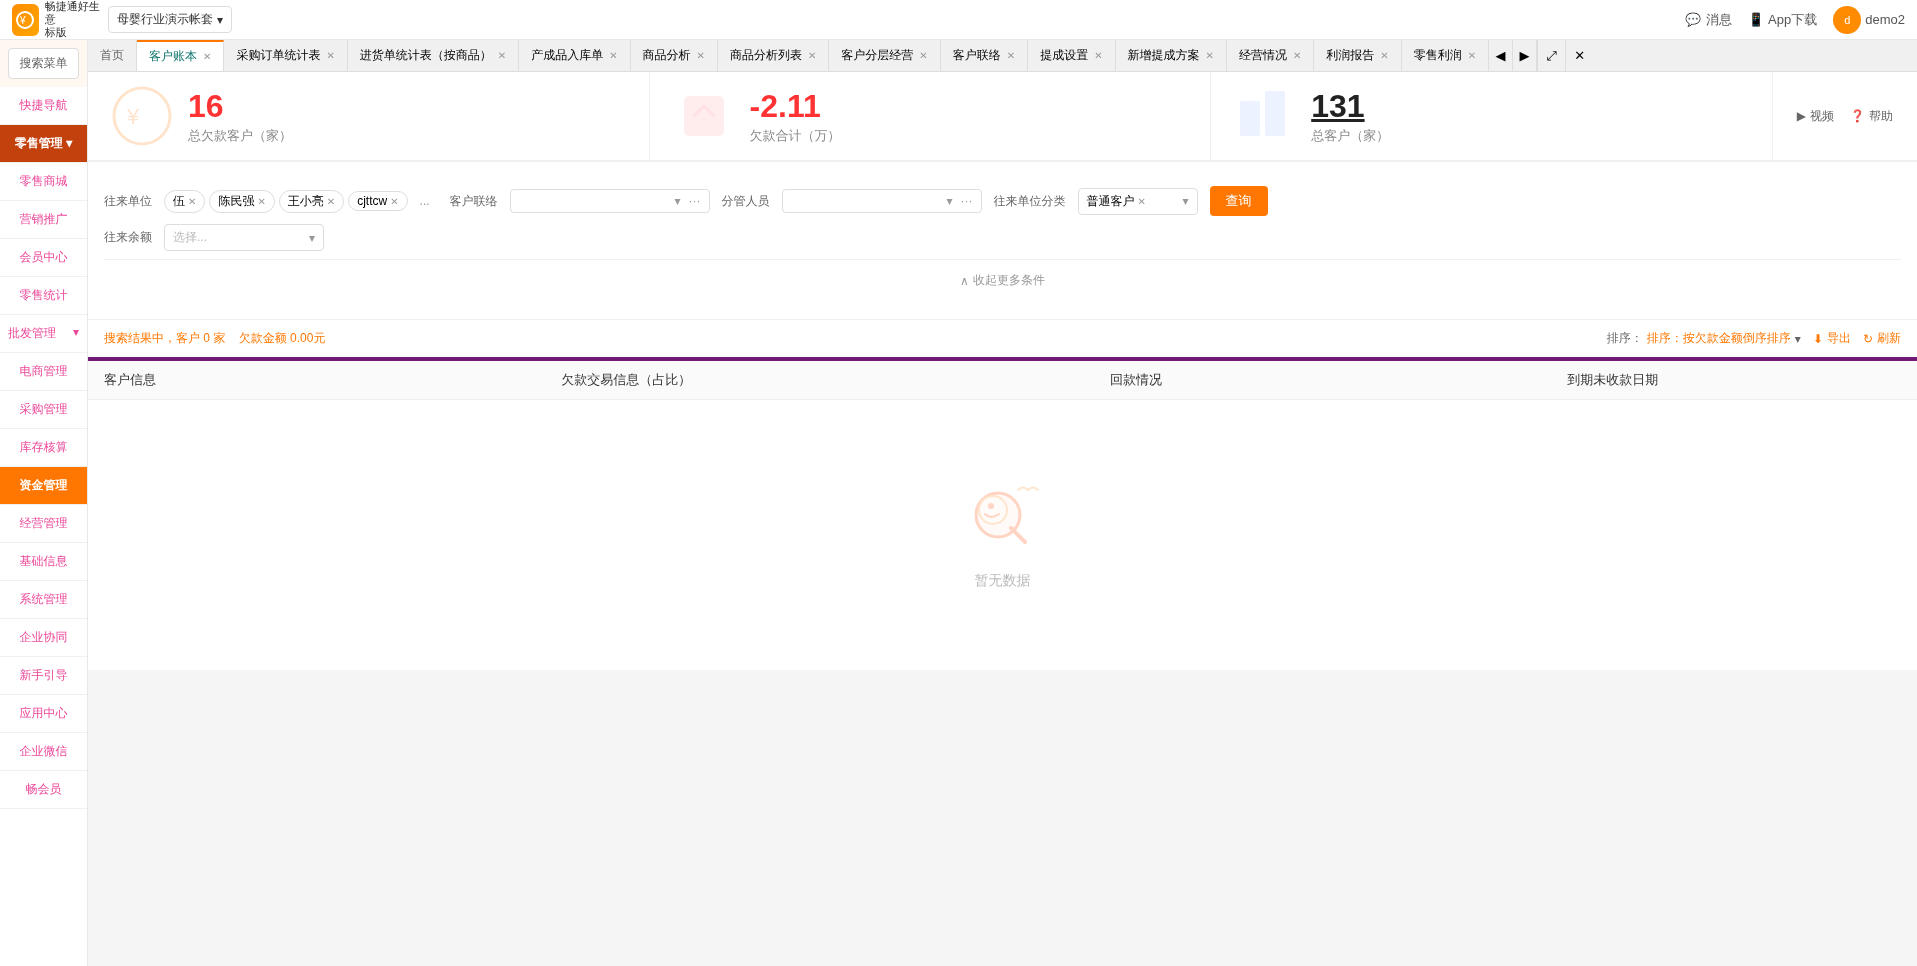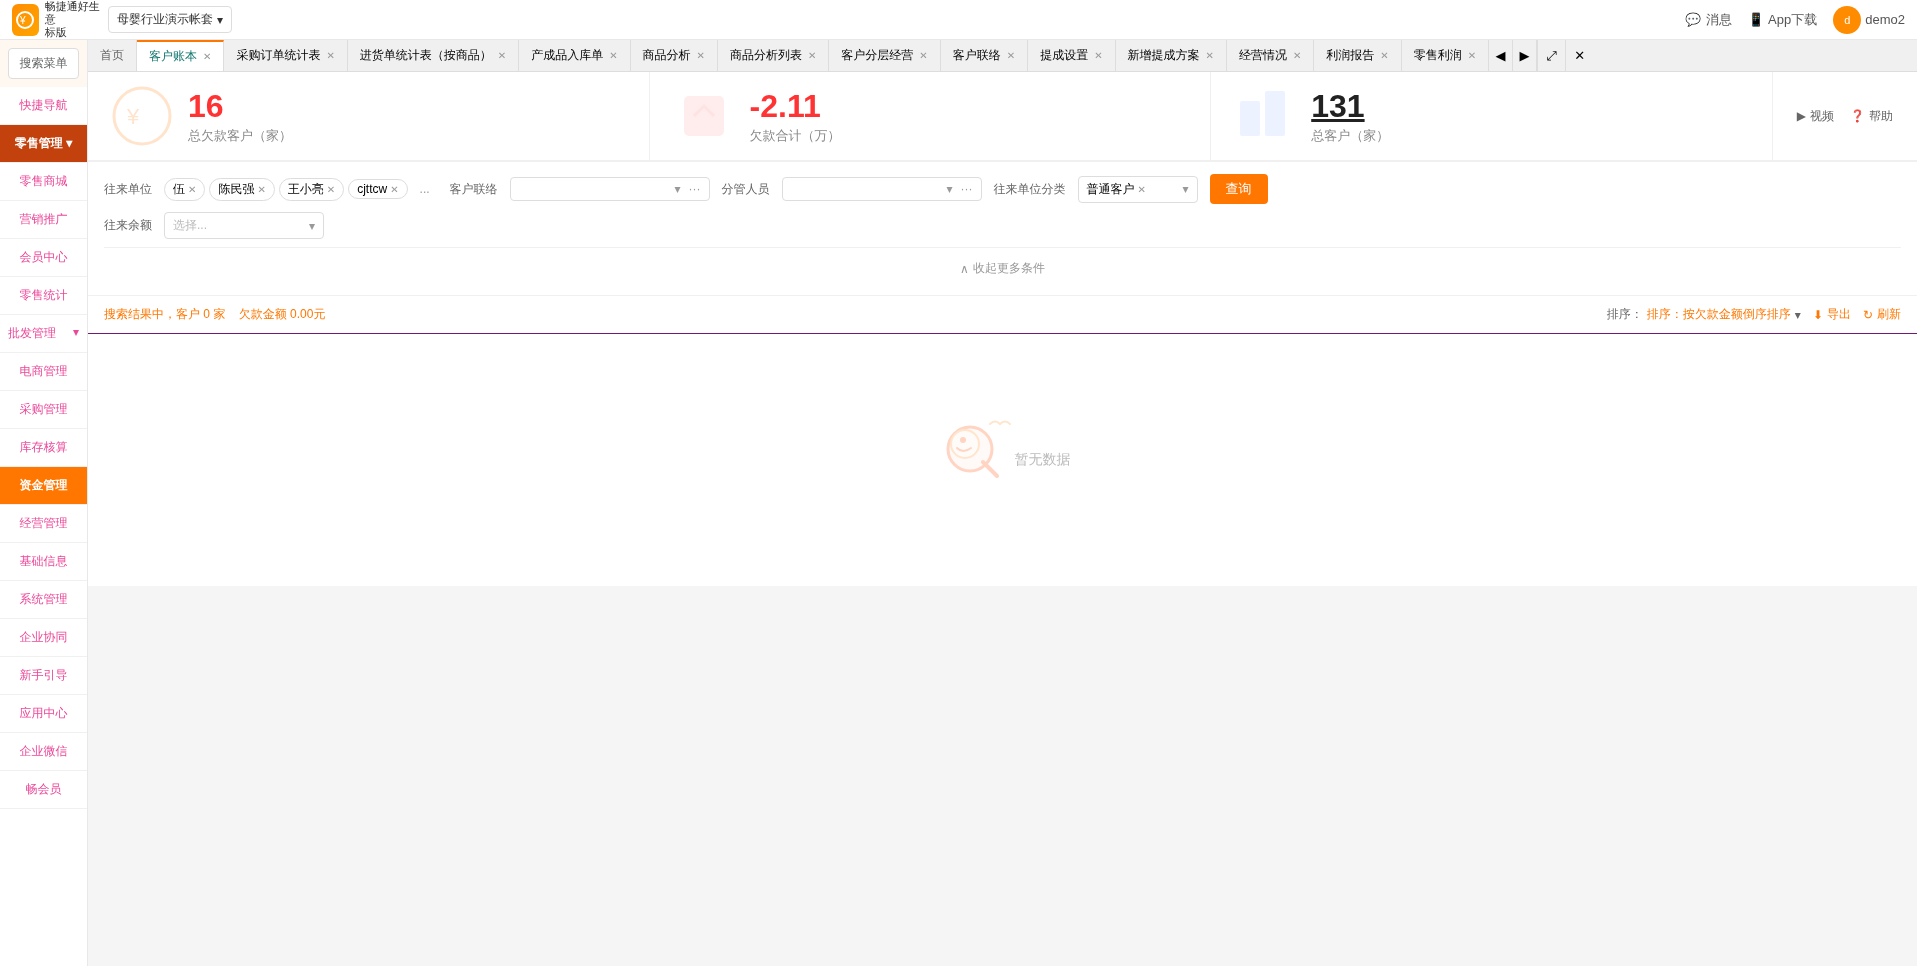--- a/index.html
+++ b/index.html
@@ -45,51 +45,51 @@
     .stat-icon { width: 60px; height: 60px; margin-right: 16px; opacity: 0.15; flex-shrink: 0; }
     .stat-values { display: flex; flex-direction: column; }
     .stat-number { font-size: 32px; font-weight: bold; }
     .stat-number.red { color: #ff3333; }
     .stat-number.dark { color: #222; text-decoration: underline; }
     .stat-label { font-size: 13px; color: #888; margin-top: 2px; }
     .stat-item-last { display: flex; align-items: center; justify-content: flex-end; padding: 16px 24px; gap: 16px; margin-left: auto; }
     .stat-help-btn { display: flex; align-items: center; gap: 4px; font-size: 12px; color: #666; cursor: pointer; }
 
     
-    .filter-area { background: #fff; padding: 12px 16px; border-bottom: 1px solid #f0f0f0; }
+    .filter-area { background: #fff; padding: 24px 16px; border-bottom: 1px solid #f0f0f0; }
     .filter-row { display: flex; align-items: center; gap: 12px; margin-bottom: 8px; flex-wrap: wrap; }
     .filter-label { font-size: 12px; color: #666; white-space: nowrap; }
     .filter-tags { display: flex; align-items: center; gap: 4px; flex-wrap: wrap; }
     .filter-tag { background: #fff; border: 1px solid #ddd; border-radius: 12px; padding: 2px 8px; font-size: 12px; display: flex; align-items: center; gap: 3px; }
     .filter-tag .tag-close { color: #999; cursor: pointer; font-size: 10px; }
     .filter-select { border: 1px solid #ddd; border-radius: 4px; padding: 4px 8px; font-size: 12px; display: flex; align-items: center; gap: 4px; min-width: 120px; cursor: pointer; }
     .filter-select-wide { min-width: 200px; }
     .filter-select .arrow { margin-left: auto; color: #999; }
     .filter-more-btn { padding: 4px 8px; font-size: 12px; color: #999; cursor: pointer; }
     .collapse-btn { display: flex; align-items: center; justify-content: center; padding: 6px; font-size: 12px; color: #999; cursor: pointer; gap: 4px; }
 
     
     .table-area { background: #fff; margin: 0; flex: 1; }
-    .table-toolbar { padding: 10px 16px; display: flex; align-items: flex-start; justify-content: space-between; border-bottom: 1px solid #701a75; }
+    .table-toolbar { padding: 10px 16px; display: flex; align-items: flex-start; justify-content: space-between; border-bottom: 4px solid #701a75; }
     .search-result { font-size: 12px; color: #666; }
     .search-result span { color: #ff7700; }
     .table-actions { display: flex; align-items: center; gap: 12px; font-size: 12px; }
     .sort-select { display: flex; align-items: center; gap: 4px; color: #666; cursor: pointer; }
     .action-btn { display: flex; align-items: center; gap: 4px; color: #ff7700; cursor: pointer; }
 
     
     .data-table { width: 100%; border-collapse: collapse; }
     .data-table th { background: #fafafa; padding: 10px 16px; text-align: left; font-size: 13px; color: #333; border-bottom: 1px solid #eee; font-weight: normal; }
     .data-table .col-customer { width: 25%; }
     .data-table .col-debt { width: 30%; }
     .data-table .col-payment { width: 25%; }
     .data-table .col-date { width: 20%; }
 
     
-    .empty-state { display: flex; align-items: center; justify-content: center; padding: 80px; color: #bbb; }
+    .empty-state { display: flex; flex-direction: column; align-items: center; justify-content: center; padding: 80px; color: #bbb; }
     .empty-icon { width: 80px; height: 80px; margin-bottom: 12px; opacity: 0.5; }
     .empty-text { font-size: 14px; color: #bbb; }
 
     
     .home-tab { color: #666; }
   </style>
 </head>
 <body>
 
 <div class="top-bar">
@@ -350,20 +350,40 @@
               <span>⬇</span>
               <span>导出</span>
             </div>
             <div class="action-btn">
               <span>↻</span>
               <span>刷新</span>
             </div>
           </div>
         </div>
 
+        <table class="data-table">
+          <thead>
+            <tr>
+              <th class="col-customer">
+                <span>客户信息</span>
+              </th>
+              <th class="col-debt">
+                <span>欠款交易信息（占比）</span>
+              </th>
+              <th class="col-payment">
+                <span>回款情况</span>
+              </th>
+              <th class="col-date">
+                <span>到期未收款日期</span>
+              </th>
+            </tr>
+          </thead>
+          <tbody>
+          </tbody>
+        </table>
 
         <div class="empty-state">
           <svg class="empty-icon" viewBox="0 0 80 80" fill="none" xmlns="http://www.w3.org/2000/svg">
             <circle cx="35" cy="35" r="22" stroke="#ffaa88" stroke-width="3" fill="#fff5f0"></circle>
             <circle cx="30" cy="30" r="14" stroke="#ffcc99" stroke-width="2" fill="#fff8f5"></circle>
             <line x1="48" y1="48" x2="62" y2="62" stroke="#ffaa88" stroke-width="4" stroke-linecap="round"></line>
             <circle cx="28" cy="26" r="3" fill="#ffaa88"></circle>
             <path d="M22 34 Q28 40 36 34" stroke="#ffaa88" stroke-width="2" fill="none" stroke-linecap="round"></path>
             <path d="M55 10 Q60 5 65 10 Q70 5 75 10" stroke="#ffcc99" stroke-width="2" fill="none" stroke-linecap="round"></path>
           </svg>

